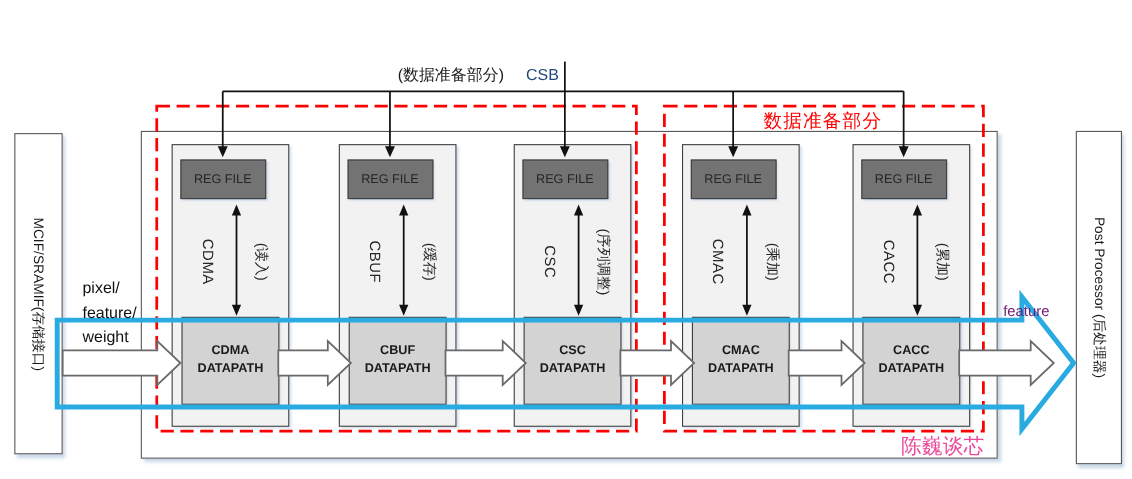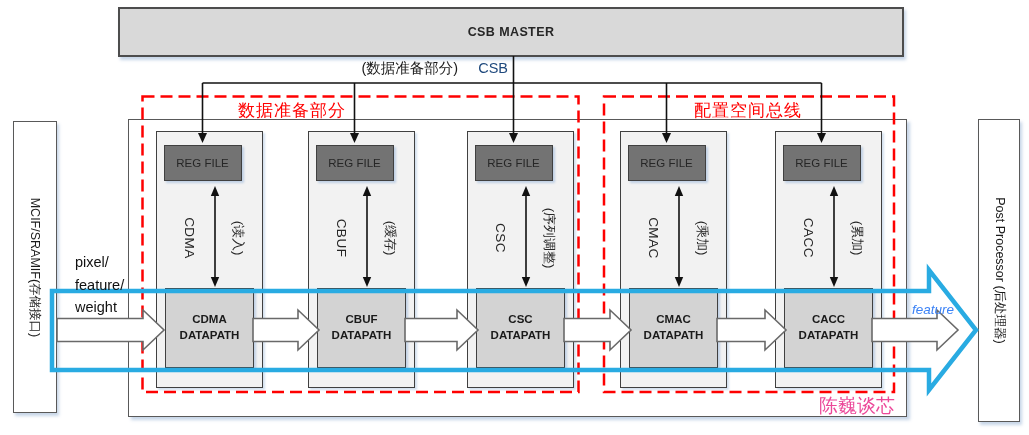--- a/index.html
+++ b/index.html
@@ -47,33 +47,30 @@
   #overlay{position:absolute;left:0;top:0;pointer-events:none;}
 
   
   .csb-bus-label{left:350px;top:59px;width:158px;text-align:right;font-size:14.5px;color:#1a1a1a;}
   .csb-en{color:#1F497D;margin-left:20px;}
   .section-label{font-size:17px;color:#ff0000;letter-spacing:1px;transform:translate(-50%,-50%);white-space:nowrap;}
   .sec1{left:292px;top:110px;}
   .sec2{left:748px;top:110px;}
   .input-label{left:75px;top:251px;font-size:14.5px;line-height:22.5px;color:#111;}
   .input-label span{display:block;}
-  .output-label{left:912px;top:302px;font-size:13.5px;color:#3b82f6;font-style:italic;}
+  .output-label{left:912px;top:275px;font-size:13.5px;color:#701a75;}
   .pipe-title{left:531px;top:404px;transform:translate(-50%,-50%);font-size:18px;color:#1a1a1a;white-space:nowrap;}
   .watermark{left:857px;top:406px;transform:translate(-50%,-50%);font-size:19px;color:#ec4899;white-space:nowrap;}
 </style>
 </head>
 <body>
 
 <div id="canvas">
 
   <div class="abs pipeline-box"></div>
-  <div class="abs csb-master">
-    <span>CSB MASTER</span>
-  </div>
   <div class="abs side-box mcif-box">
     <span class="vtext">MCIF/SRAMIF(存储接口)</span>
   </div>
   <div class="abs side-box post-box">
     <span class="vtext">Post Processor (后处理器)</span>
   </div>
 
   <div class="col" style="left:156px">
     <div class="regfile">
         <span>REG FILE</span>
@@ -187,22 +184,21 @@
       <polygon points="717,318.5 765,318.5 765,310 786,330 765,350 765,341.5 717,341.5"></polygon>
       <polygon points="872,318.5 937,318.5 937,310 958,330 937,350 937,341.5 872,341.5"></polygon>
     </g>
 
     <polygon points="52,291 929,291 929,270 976,330 929,390 929,370 52,370" fill="none" stroke="#29ABE2" stroke-width="4.5" stroke-linejoin="miter"></polygon>
   </svg>
 
   <div class="abs csb-bus-label">
     <span>(数据准备部分)</span><span class="csb-en">CSB</span>
   </div>
-  <div class="abs section-label sec1">数据准备部分</div>
-  <div class="abs section-label sec2">配置空间总线</div>
+  <div class="abs section-label sec2">数据准备部分</div>
 
   <div class="abs input-label">
     <span>pixel/</span>
     <span>feature/</span>
     <span>weight</span>
   </div>
   <div class="abs output-label">feature</div>
 
   <div class="abs watermark">陈巍谈芯</div>
 

